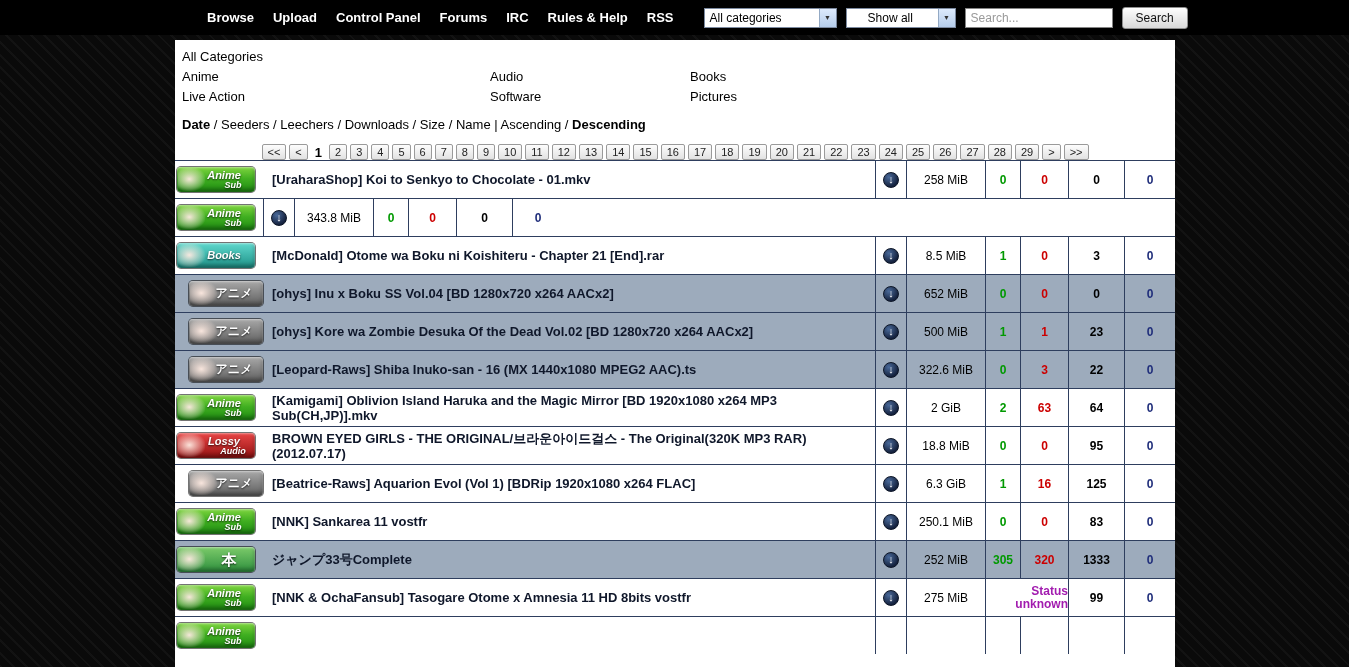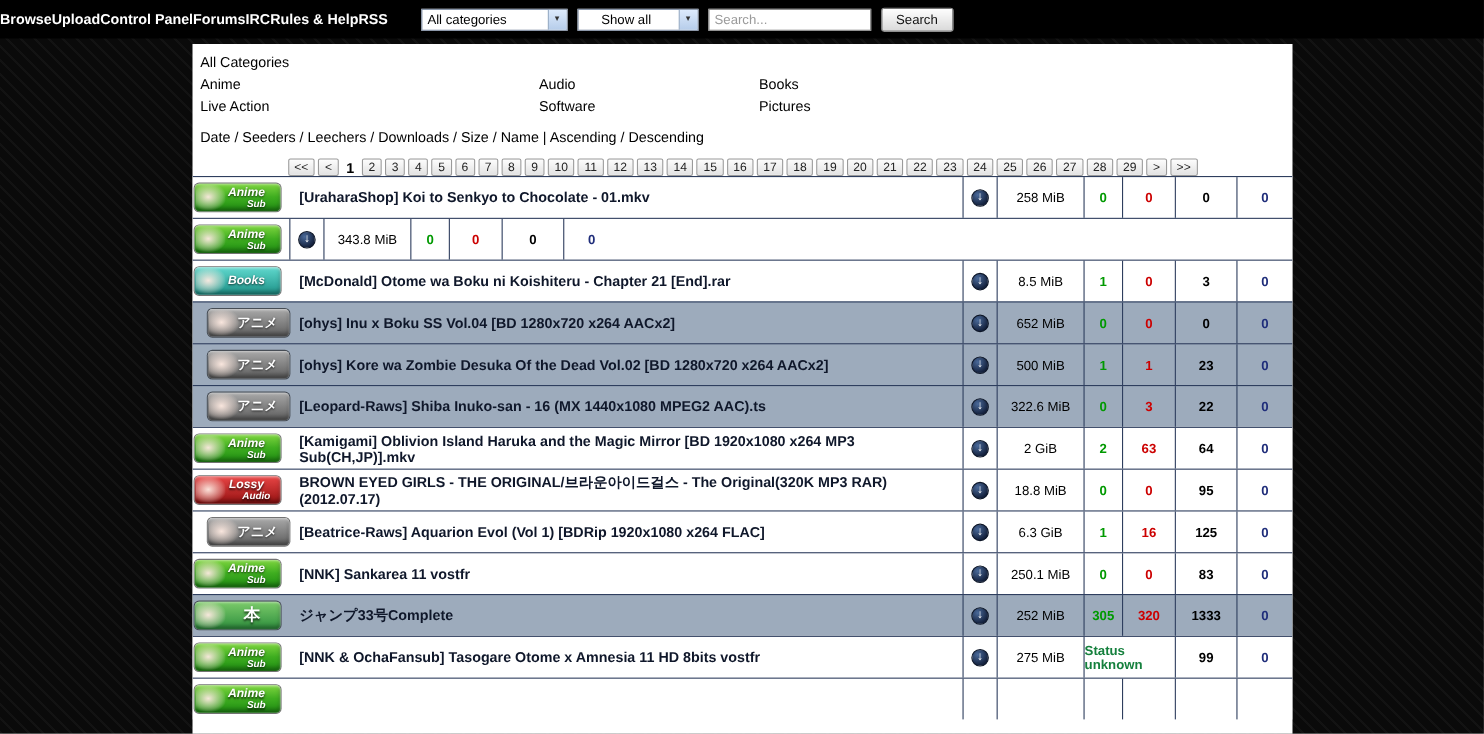--- a/index.html
+++ b/index.html
@@ -5,21 +5,21 @@
   * { box-sizing: border-box; margin: 0; padding: 0; }
   html,body { width:1349px; height:667px; overflow:hidden; }
   body {
     font-family:"Liberation Sans","DejaVu Sans",sans-serif;
     background:#0a0a0a repeating-linear-gradient(45deg, rgba(255,255,255,0.035) 0 2px, rgba(0,0,0,0) 2px 9px);
   }
   a { cursor:pointer; }
 
   
   .topbar { position:relative; height:35px; background:#000; display:flex; align-items:center; }
-  .nav { display:flex; }
+  .nav { margin-left:207px; display:flex; gap:19px; }
   .nav-link { color:#fff; font-size:13px; font-weight:bold; text-decoration:none; white-space:nowrap; }
   .controls { display:flex; align-items:center; gap:9px; margin-left:30px; }
   .sel { display:flex; align-items:center; background:#fff; border:1px solid #7c8aa0; height:20px; font-size:12px; cursor:pointer; }
   .sel-cat { width:133px; }
   .sel-status { width:110px;padding-left:16px; }
   .sel-txt { flex:1; padding:0 5px; white-space:nowrap; overflow:hidden; color:#000; }
   .sel-btn { width:17px; height:100%; background:linear-gradient(180deg,#ddeafc,#b6cdea); border-left:1px solid #93a9c4; font-size:7px; color:#333; display:flex; align-items:center; justify-content:center; }
   .search-input { width:148px; height:20px; border:1px solid #848484; font-size:12px; padding:0 5px; font-family:inherit; }
   .search-input::placeholder { color:#9a9a9a; }
   .search-btn { height:22px; padding:0 13px; font-size:12px; background:linear-gradient(180deg,#fefefe,#d9d9d9); border:1px solid #8e8e8e; border-radius:3px; font-family:inherit; color:#111; cursor:pointer; }
@@ -29,21 +29,21 @@
 
   .cat-all { padding:7px 0 0 7px; font-size:13px; line-height:20px; }
   .cat-all a, .cat-link { color:#000; text-decoration:none; font-size:13px; line-height:20px; }
   .cat-grid { display:flex; padding-left:7px; }
   .cat-col { display:flex; flex-direction:column; }
   .cat-col:nth-child(1) { width:308px; }
   .cat-col:nth-child(2) { width:200px; }
 
   .sortbar { padding:10px 0 0 7px; font-size:13px; color:#000; }
   .sort-link { color:#000; text-decoration:none; }
-  .sort-link.active { font-weight:normal; }
+  .sort-link.active { font-weight:bold; }
 
   .pagination { display:flex; justify-content:center; align-items:center; gap:3px; padding-top:12px; }
   .page-btn { display:inline-block; min-width:12px; padding:1px 5px; border:1px solid #9a9a9a; background:linear-gradient(180deg,#fdfdfd,#e2e2e2); font-size:11px; color:#222; text-decoration:none; text-align:center; border-radius:2px; }
   .page-current { font-size:13px; font-weight:bold; margin:0 4px; color:#000; }
 
   
   .thead { display:flex; align-items:center; height:20px; margin-top:8px; font-weight:bold; font-size:12px; color:#000; }
   .h-cat { flex:1; padding-left:3px; }
   .h-dl  { width:31px; text-align:center; }
   .h-size{ width:79px; text-align:center; }
@@ -54,21 +54,21 @@
 
   .trow { display:flex; align-items:stretch; border-top:1px solid #2e3e5e; min-height:38px; background:#fff; }
   .trow.hl { background:#9dabbc; }
   .cell { display:flex; align-items:center; justify-content:center; }
   .col-cat { width:88px; justify-content:flex-start; padding-left:2px; }
   .col-name { flex:1; justify-content:flex-start; padding:3px 9px; }
   .col-dl  { width:31px; border-left:1px solid #2e3e5e; }
   .col-size{ width:79px; border-left:1px solid #2e3e5e; font-size:12px; color:#000; text-align:center; }
   .col-se  { width:35px; border-left:1px solid #2e3e5e; color:#009900; font-weight:bold; font-size:12px; }
   .col-le  { width:48px; border-left:1px solid #2e3e5e; color:#cc0000; font-weight:bold; font-size:12px; }
-  .col-status { width:83px; border-left:1px solid #2e3e5e; color:#15803d; font-weight:bold; font-size:12px; text-align:left; line-height:13px; }
+  .col-status { width:83px; border-left:1px solid #2e3e5e; color:#a21caf; font-weight:bold; font-size:12px; text-align:right; line-height:13px; }
   .col-dls { width:56px; border-left:1px solid #2e3e5e; color:#000; font-weight:bold; font-size:12px; }
   .col-msg { width:51px; border-left:1px solid #2e3e5e; color:#1f2d7a; font-weight:bold; font-size:12px; }
 
   .tname { font-size:13px; font-weight:bold; color:#0f172a; text-decoration:none; line-height:15px; }
 
   .dl-btn { width:16px; height:16px; border-radius:50%;
     background:radial-gradient(circle at 35% 30%, #4a6a9a, #14213d 72%);
     border:1px solid #0c1526; color:#fff; font-size:11px; font-weight:bold;
     display:flex; align-items:center; justify-content:center; cursor:pointer; line-height:1; }
 

